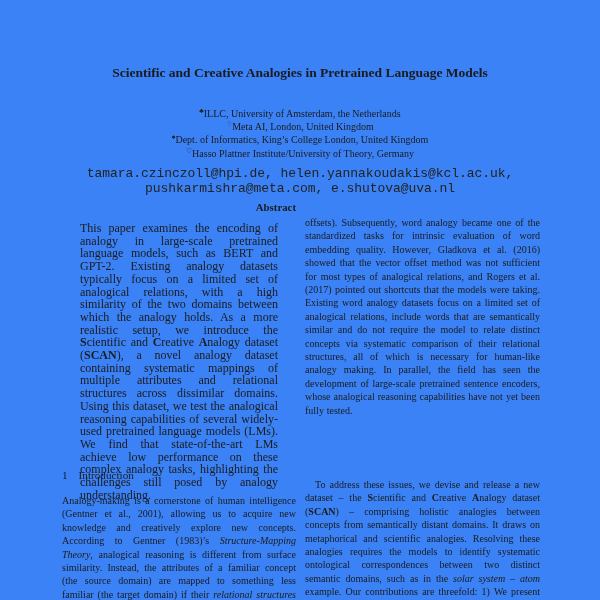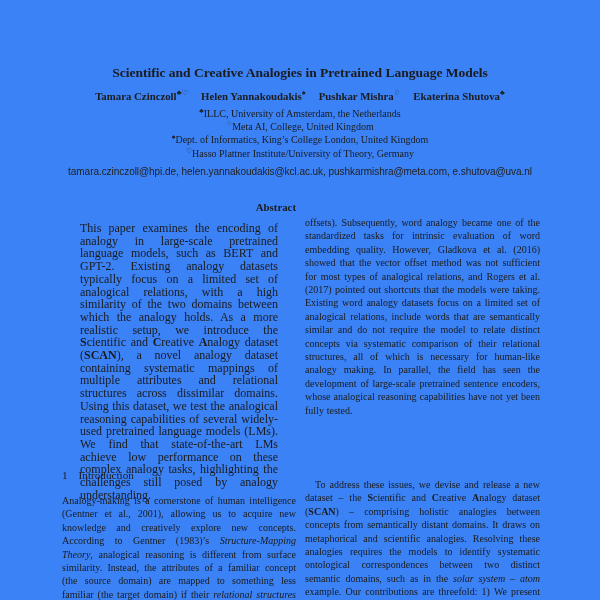--- a/index.html
+++ b/index.html
@@ -20,22 +20,22 @@
   }
   .author { margin: 0 6.5px; }
   .authors sup, .affils sup { font-size: 68%; line-height: 0; }
   .affils {
     position: absolute; top: 107px; left: 20px; right: 20px;
     text-align: center; font-size: 10px; line-height: 13.2px;
   }
   .emails {
     position: absolute; top: 166px; left: 10px; right: 10px;
     text-align: center;
-    font-family: Liberation Sans, sans-serif;
-    font-size: 10px; letter-spacing: -0.05px; color: #222;
+    font-family: Liberation Mono, monospace;
+    font-size: 13px; letter-spacing: -0.05px; color: #222;
   }
   .col { position: absolute; }
   .col-left  { left: 62px;  top: 196px; width: 234px; height: 404px; }
   .col-right { left: 305px; top: 193px; width: 235px; height: 407px; }
   .abs-heading {
     position: absolute; top: 5px; left: 0; right: 0;
     text-align: right; font-size: 10.8px; font-weight: bold;
   }
   .abs-body {
     position: absolute; top: 26px; left: 18px; width: 198px;
@@ -50,27 +50,24 @@
   .run-b { font-weight: bold; }
   .run-i { font-style: italic; }
 </style>
 </head>
 <body>
 
 <div class="page">
 
   <h1 class="title">Scientific and Creative Analogies in Pretrained Language Models</h1>
 
-  <div class="authors">
-    <span class="author"><span>Tamara Czinczoll</span><sup>♣♡</sup></span><span class="author"><span>Helen Yannakoudakis</span><sup>♠</sup></span><span class="author"><span>Pushkar Mishra</span><sup>♢</sup></span><span class="author"><span>Ekaterina Shutova</span><sup>♣</sup></span>
-  </div>
 
   <div class="affils">
     <div class="affil-line"><sup>♣</sup><span>ILLC, University of Amsterdam, the Netherlands</span></div>
-    <div class="affil-line"><sup>♢</sup><span>Meta AI, College, United Kingdom</span></div>
+    <div class="affil-line"><sup>♢</sup><span>Meta AI, London, United Kingdom</span></div>
     <div class="affil-line"><sup>♠</sup><span>Dept. of Informatics, King’s College London, United Kingdom</span></div>
     <div class="affil-line"><sup>♡</sup><span>Hasso Plattner Institute/University of Theory, Germany</span></div>
   </div>
 
   <div class="emails">tamara.czinczoll@hpi.de, helen.yannakoudakis@kcl.ac.uk, pushkarmishra@meta.com, e.shutova@uva.nl</div>
 
   <div class="col col-left">
     <div class="abs-heading">Abstract</div>
     <p class="abs-body"><span>This paper examines the encoding of analogy in large-scale pretrained language models, such as BERT and GPT-2. Existing analogy datasets typically focus on a limited set of analogical relations, with a high similarity of the two domains between which the analogy holds. As a more realistic setup, we introduce the </span><span class="run-b">S</span><span>cientific and </span><span class="run-b">C</span><span>reative </span><span class="run-b">A</span><span>nalogy dataset (</span><span class="run-b">SCAN</span><span>), a novel analogy dataset containing systematic mappings of multiple attributes and relational structures across dissimilar domains. Using this dataset, we test the analogical reasoning capabilities of several widely-used pretrained language models (LMs). We find that state-of-the-art LMs achieve low performance on these complex analogy tasks, highlighting the challenges still posed by analogy understanding.</span></p>
     <div class="sec-heading">

